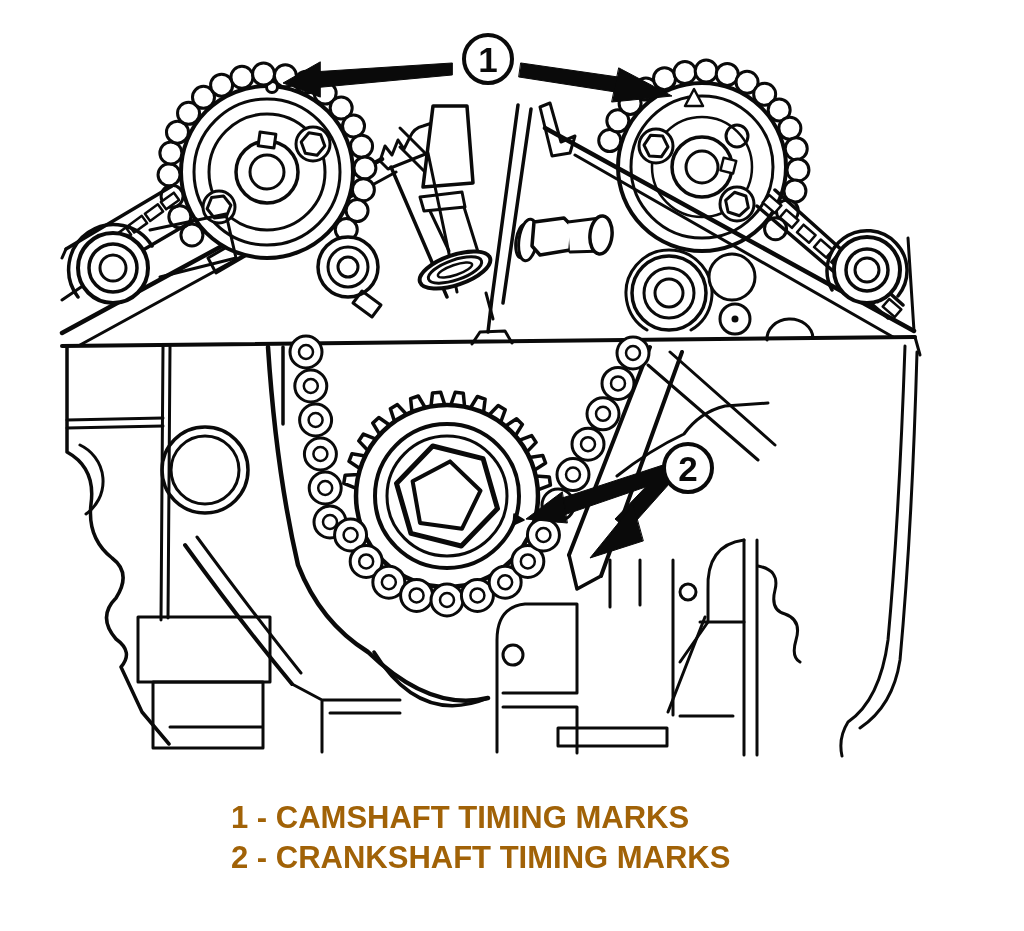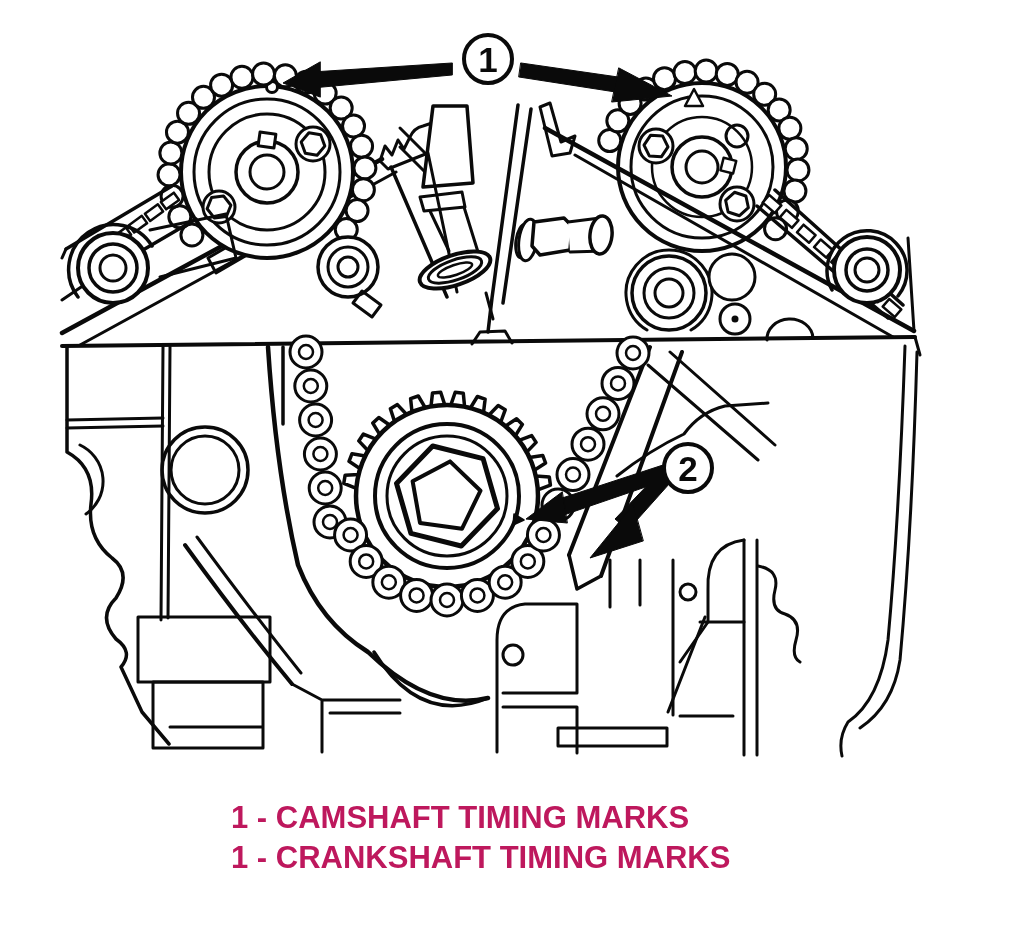--- a/index.html
+++ b/index.html
@@ -1,19 +1,19 @@
 <!DOCTYPE html>
 <html><head>
 <meta charset="utf-8">
 <style>
   html,body{margin:0;padding:0;background:#ffffff;}
   #stage{position:relative;width:1024px;height:931px;background:#ffffff;overflow:hidden;
          font-family:"Liberation Sans",sans-serif;}
   #drawing{position:absolute;left:0;top:0;}
-  .legend-line{position:absolute;left:231px;color:#be185d;font-weight:bold;font-size:31px;
+  .legend-line{position:absolute;left:231px;color:#a16207;font-weight:bold;font-size:31px;
                letter-spacing:0px;white-space:nowrap;}
   #legend-1{top:800px;}
   #legend-2{top:840px;}
   .callout-num{font-family:"Liberation Sans",sans-serif;font-weight:bold;font-size:35px;
                fill:#0a0a0a;text-anchor:middle;}
   svg *{vector-effect:none;}
 </style>
 </head>
 <body>
 
@@ -333,14 +333,14 @@
     <path d="M663,465 L553,501 L558,517 L666,480 Z" fill="#0a0a0a" stroke-width="1"></path>
     <path d="M562,492 L526,519 L567,523 Z" fill="#0a0a0a" stroke-width="1"></path>
     <path d="M661,471 L615,519 L628,530 L670,483 Z" fill="#0a0a0a" stroke-width="1"></path>
     <path d="M633,505 L590,558 L643,541 Z" fill="#0a0a0a" stroke-width="1"></path>
     <circle cx="688" cy="468" r="24" fill="#ffffff" stroke-width="4"></circle>
     <text class="callout-num" x="688" y="481" stroke="none">2</text>
   </g>
 </svg>
 
   <div id="legend-1" class="legend-line">1 - CAMSHAFT TIMING MARKS</div>
-  <div id="legend-2" class="legend-line">1 - CRANKSHAFT TIMING MARKS</div>
+  <div id="legend-2" class="legend-line">2 - CRANKSHAFT TIMING MARKS</div>
 </div>
 
 </body></html>

